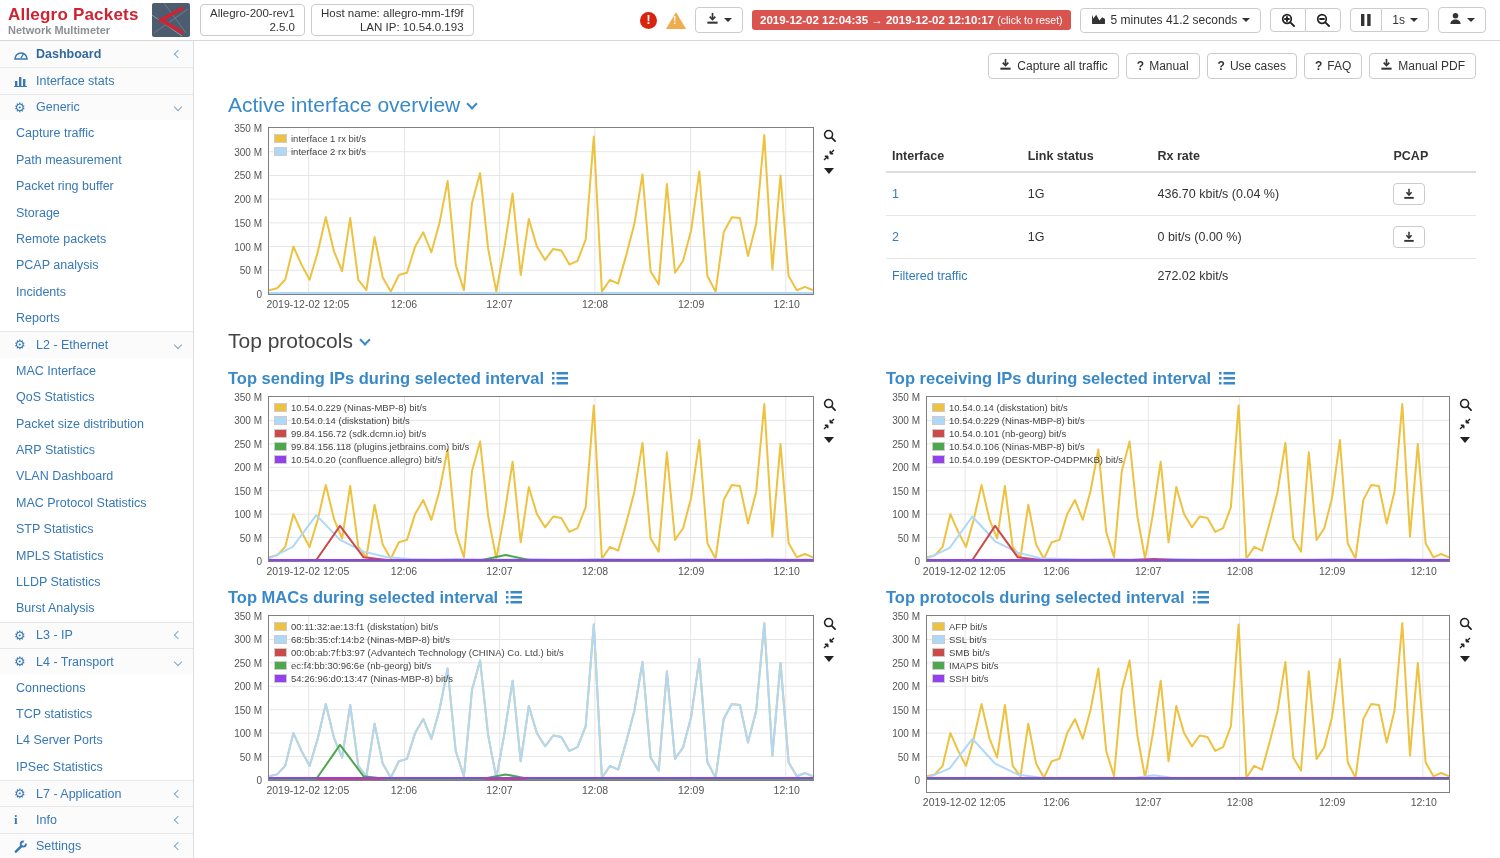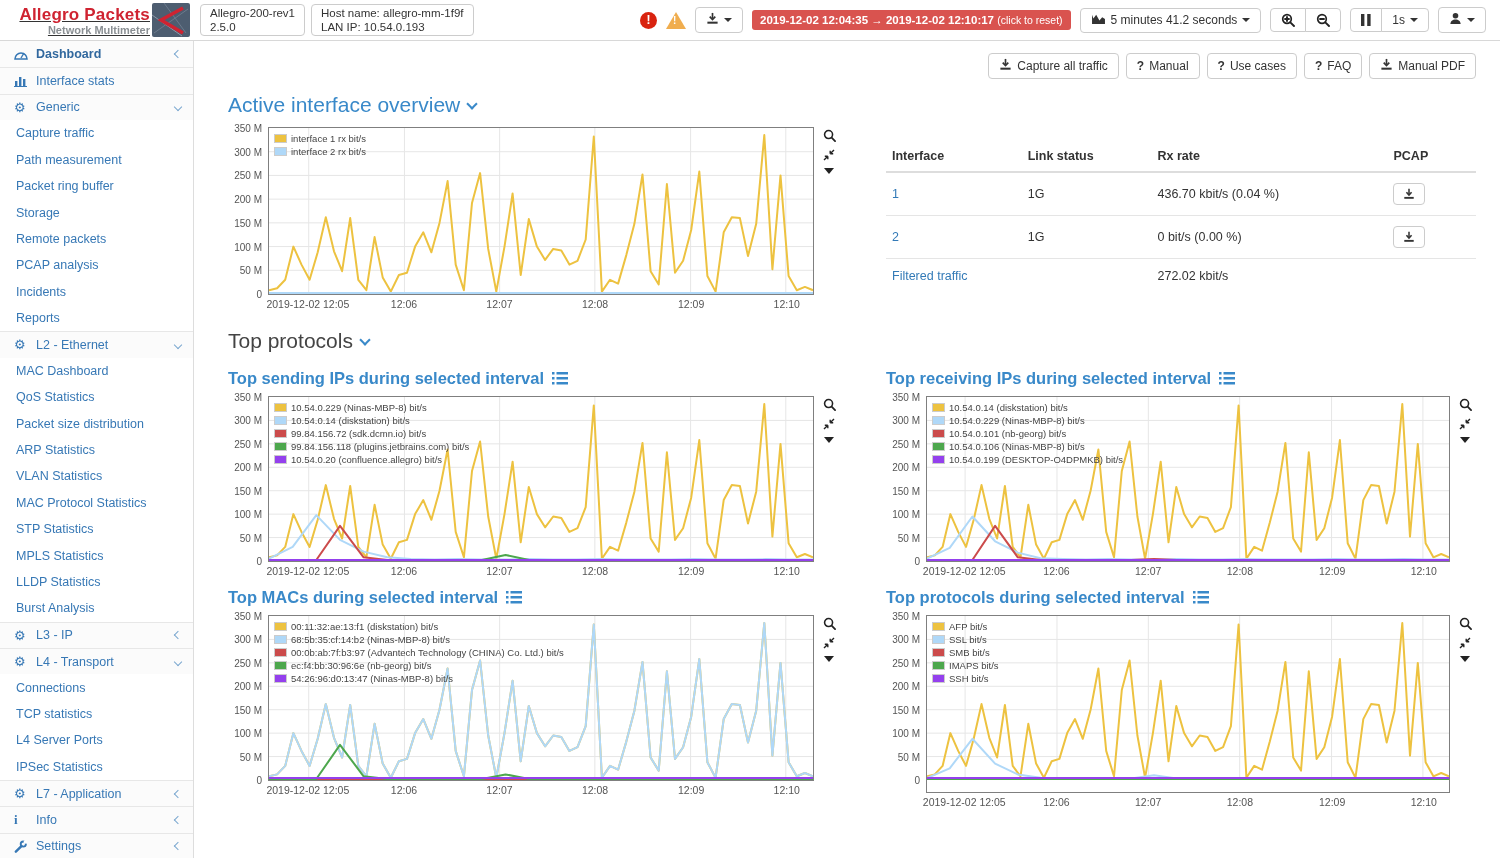--- a/index.html
+++ b/index.html
@@ -1,26 +1,26 @@
 <!DOCTYPE html>
 <html><head>
 <meta charset="utf-8">
 <style>
   * { margin:0; padding:0; box-sizing:border-box; }
   html,body { width:1500px; height:858px; font-family:"Liberation Sans", sans-serif; background:#fff; color:#333; overflow:hidden; }
 
   
   .header { display:flex; align-items:stretch; height:41px; border-bottom:1px solid #d8d8d8; background:#fff; }
   .brand-area { width:194px; display:flex; align-items:center; padding:2px 4px 2px 8px; flex:none; }
-  .brand-txt { text-align:right; flex:1;text-decoration:underline; }
+  .brand-txt { text-align:left; flex:1; }
   .brand-title { color:#cf2331; font-weight:bold; font-size:17px; letter-spacing:.2px; }
   .brand-sub { color:#8a8f93; font-size:11px; font-weight:bold; margin-top:-1px; }
   .brand-logo { width:38px; height:34px; background:#4d5d70; border-radius:2px; position:relative; overflow:hidden; flex:none; margin-left:2px; }
   .brand-logo svg { position:absolute; inset:0; }
-  .hd-box { border:1px solid #ccc; border-radius:4px; margin:4px 0 4px 6px; padding:1px 9px; font-size:11.5px; line-height:14.5px; text-align:left; display:flex; flex-direction:column; justify-content:center; }
+  .hd-box { border:1px solid #ccc; border-radius:4px; margin:4px 0 4px 6px; padding:1px 9px; font-size:11.5px; line-height:14.5px; text-align:right; display:flex; flex-direction:column; justify-content:center; }
   .hd-spacer { flex:1; }
   .hd-right { display:flex; align-items:center; gap:9px; padding-right:14px; }
   .alert-circle { width:17px; height:17px; border-radius:50%; background:#d9230f; color:#fff; font-weight:bold; font-size:12px; text-align:center; line-height:17px; }
   .warn-tri { width:0; height:0; border-left:10px solid transparent; border-right:10px solid transparent; border-bottom:17px solid #f0ad4e; position:relative; }
   .warn-tri span { position:absolute; left:-3px; top:3px; color:#fff; font-weight:bold; font-size:10px; }
   .btn { display:inline-flex; align-items:center; gap:5px; background:#fff; border:1px solid #ccc; border-radius:4px; padding:4px 10px; font-size:12px; color:#333; cursor:pointer; white-space:nowrap; }
   .btn-group { display:inline-flex; }
   .btn-group .btn { border-radius:0; margin-left:-1px; }
   .btn-group .btn:first-child { border-radius:4px 0 0 4px; margin-left:0; }
   .btn-group .btn:last-child { border-radius:0 4px 4px 0; }
@@ -234,33 +234,33 @@
         <span class="lbl">Reports</span>
       </div>
       <div class="side-item top">
         <span class="ico">
           <span style="font-size:13px;line-height:1;">⚙</span>
         </span>
         <span class="lbl">L2 - Ethernet</span>
         <span class="chev down"></span>
       </div>
       <div class="side-item sub">
-        <span class="lbl">MAC Dashboard</span>
+        <span class="lbl">MAC Interface</span>
       </div>
       <div class="side-item sub">
         <span class="lbl">QoS Statistics</span>
       </div>
       <div class="side-item sub">
         <span class="lbl">Packet size distribution</span>
       </div>
       <div class="side-item sub">
         <span class="lbl">ARP Statistics</span>
       </div>
       <div class="side-item sub">
-        <span class="lbl">VLAN Statistics</span>
+        <span class="lbl">VLAN Dashboard</span>
       </div>
       <div class="side-item sub">
         <span class="lbl">MAC Protocol Statistics</span>
       </div>
       <div class="side-item sub">
         <span class="lbl">STP Statistics</span>
       </div>
       <div class="side-item sub">
         <span class="lbl">MPLS Statistics</span>
       </div>

